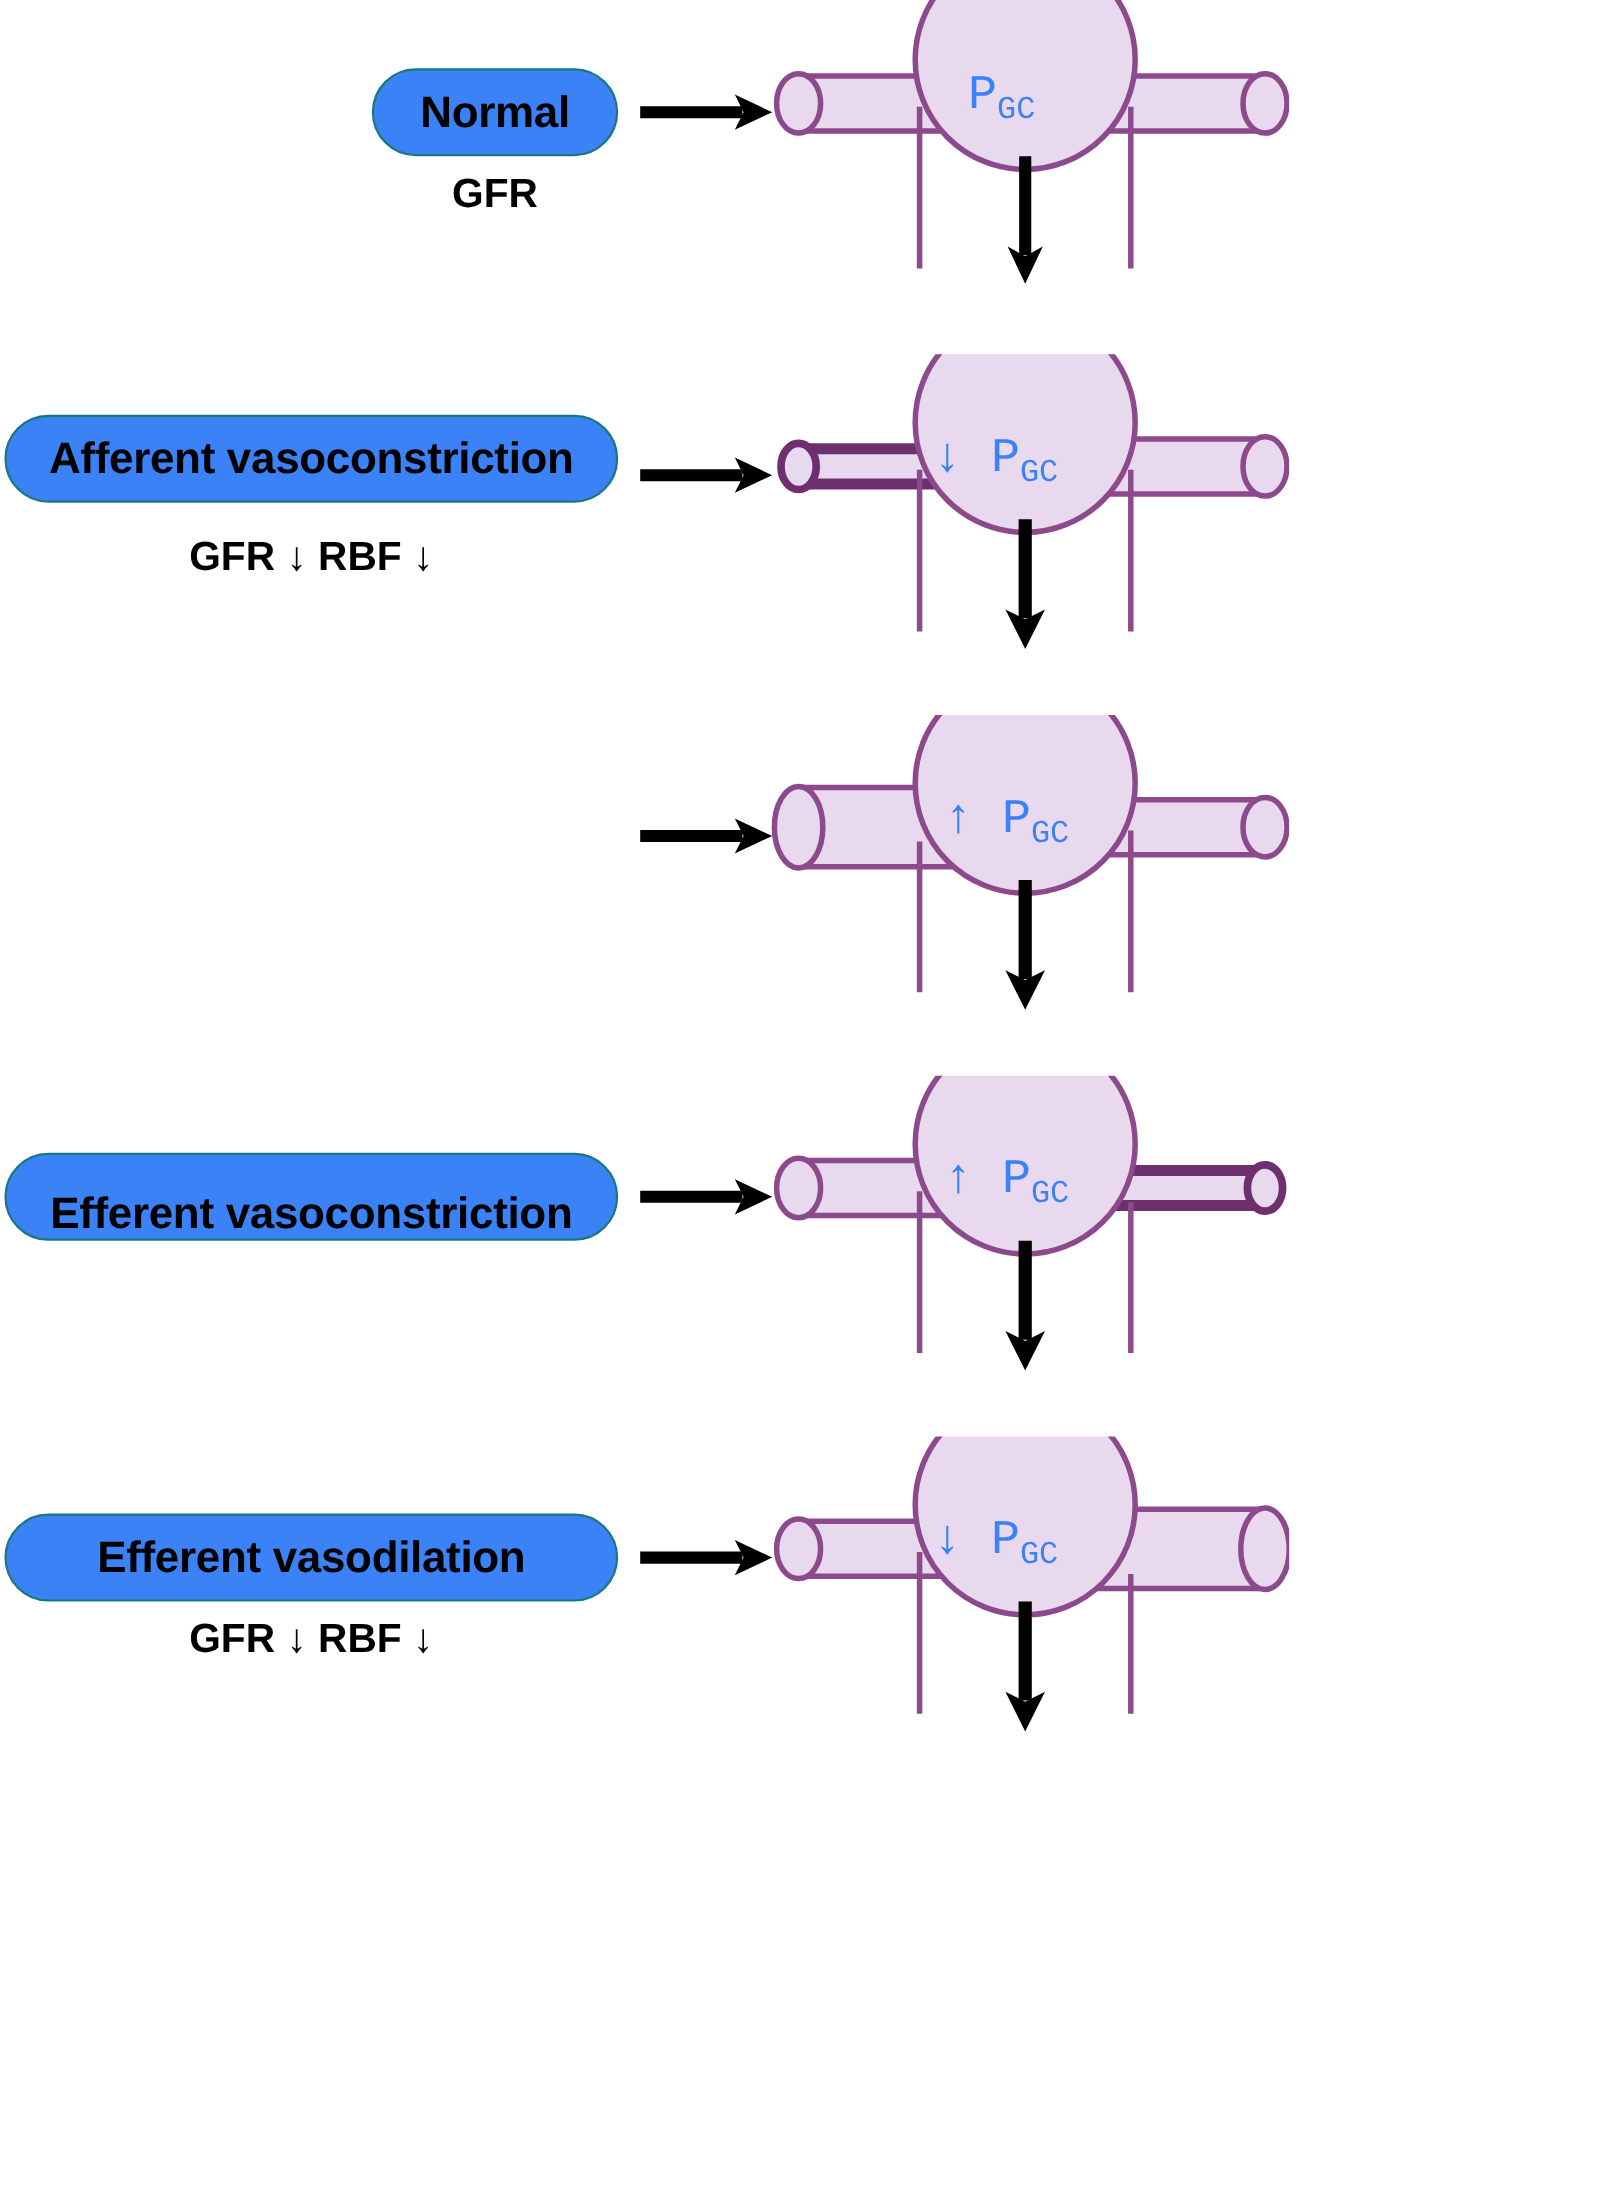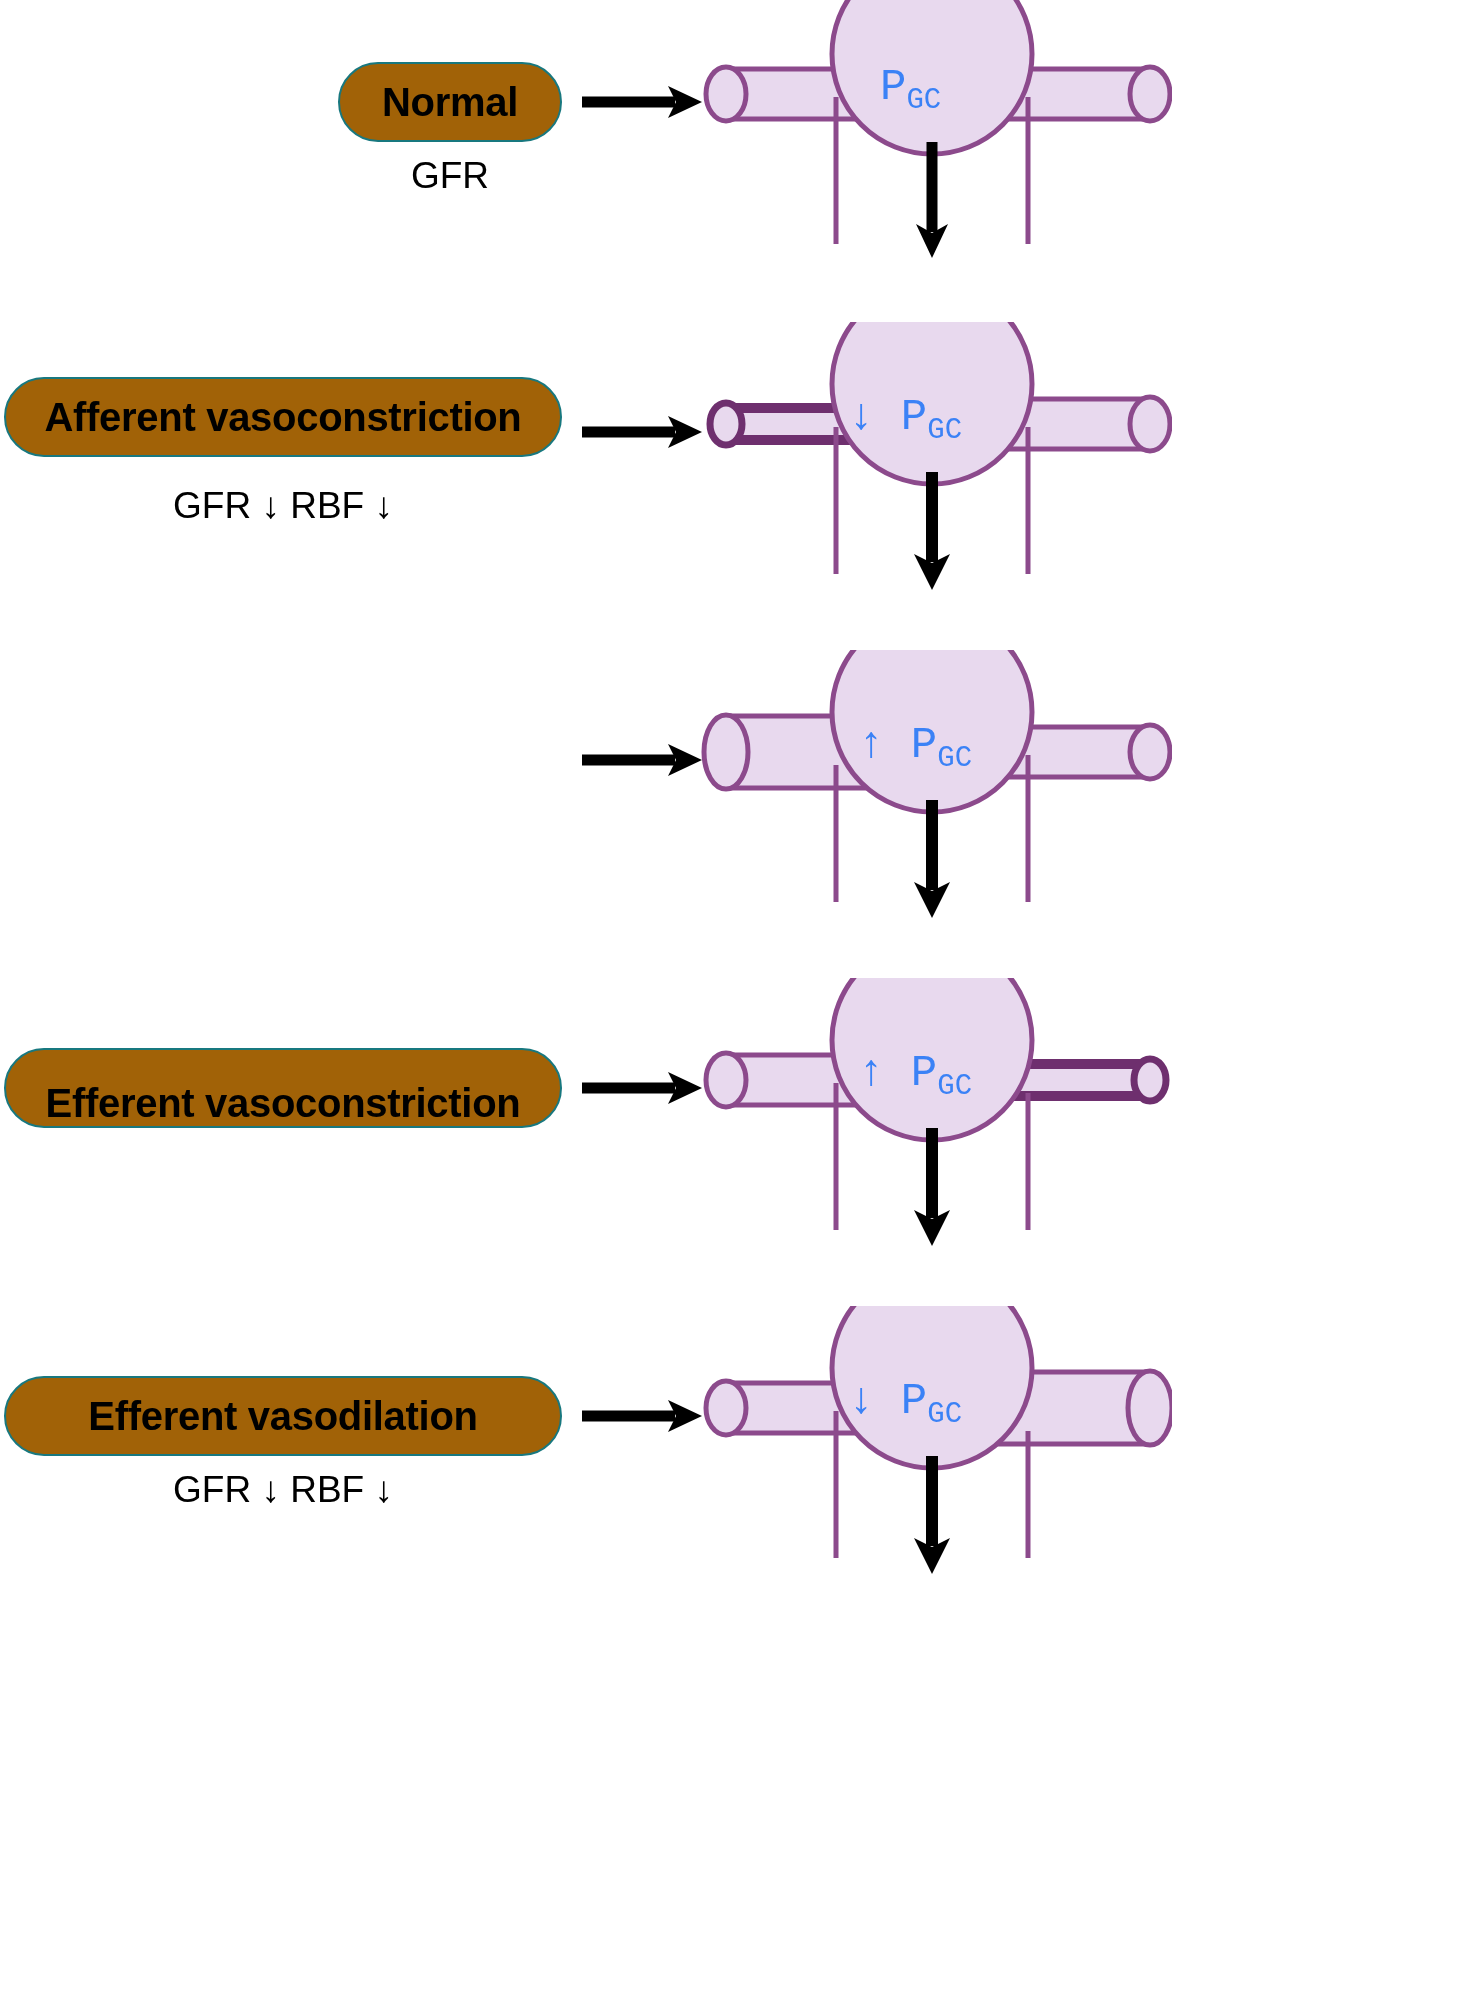--- a/index.html
+++ b/index.html
@@ -29,38 +29,38 @@
   .label-col {
     position: absolute;
     left: 0;
     top: 0;
     width: 570px;
     height: 400px;
   }
   .pill {
     position: absolute;
     box-sizing: border-box;
-    background: #a16207;
+    background: #3b82f6;
     border: 2.5px solid #18787f;
     border-radius: 42px;
     display: flex;
     align-items: center;
     justify-content: center;
     font-weight: bold;
     color: #000000;
     white-space: nowrap;
   }
   .pill-text {
     font-weight: bold;
     letter-spacing: -0.3px;
   }
   .sub-line {
     position: absolute;
     text-align: center;
-    font-weight: normal;
+    font-weight: bold;
     color: #000000;
     white-space: nowrap;
   }
   
   .connector {
     position: absolute;
   }
   
   .glom {
     position: absolute;

